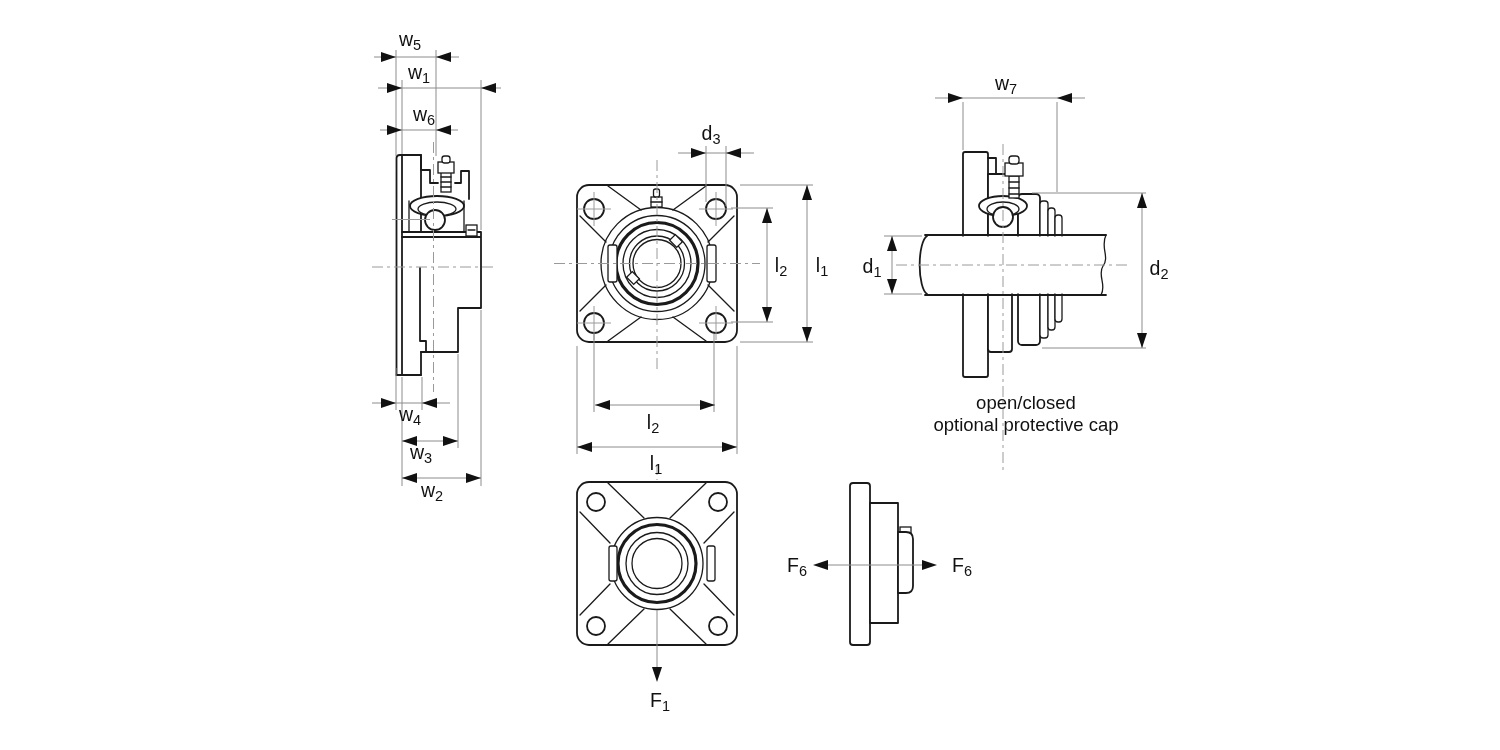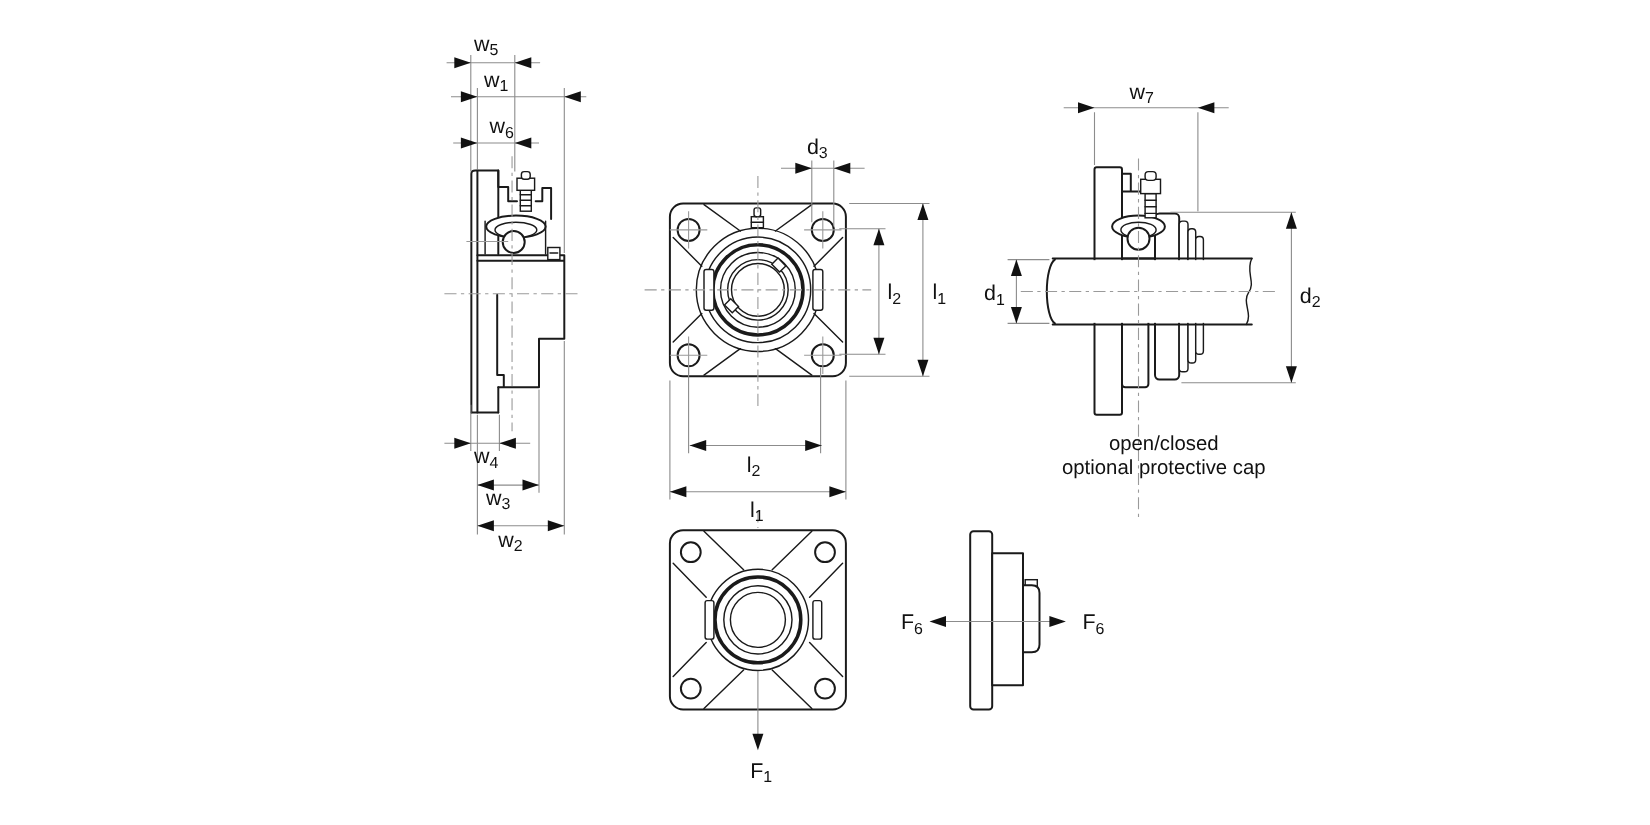--- a/index.html
+++ b/index.html
@@ -2,21 +2,21 @@
 <html><head>
 <meta charset="utf-8">
 <style>
   :root{
     --line:#1a1a1a;
     --dim:#8c8c8c;
     --bg:#ffffff;
     --txt:#111111;
   }
   html,body{margin:0;padding:0;background:var(--bg);}
-  #stage{position:relative;width:1363px;height:750px;background:var(--bg);overflow:hidden;margin-left:32px;}
+  #stage{position:relative;width:1363px;height:750px;background:var(--bg);overflow:hidden;}
   svg{display:block;}
   .obj{stroke:var(--line);stroke-width:1.8;fill:none;stroke-linecap:round;stroke-linejoin:round;}
   .objthin{stroke:var(--line);stroke-width:1.3;fill:none;stroke-linecap:round;}
   .objthick{stroke:var(--line);stroke-width:3.2;fill:none;}
   .wfill{fill:#ffffff;}
   .dimline{stroke:var(--dim);stroke-width:1;fill:none;}
   .extline{stroke:var(--dim);stroke-width:1;fill:none;}
   .cline{stroke:#9a9a9a;stroke-width:1;fill:none;stroke-dasharray:11 4 3 4;}
   .ctick{stroke:#9a9a9a;stroke-width:1;fill:none;}
   .ah{fill:#111111;stroke:none;}

